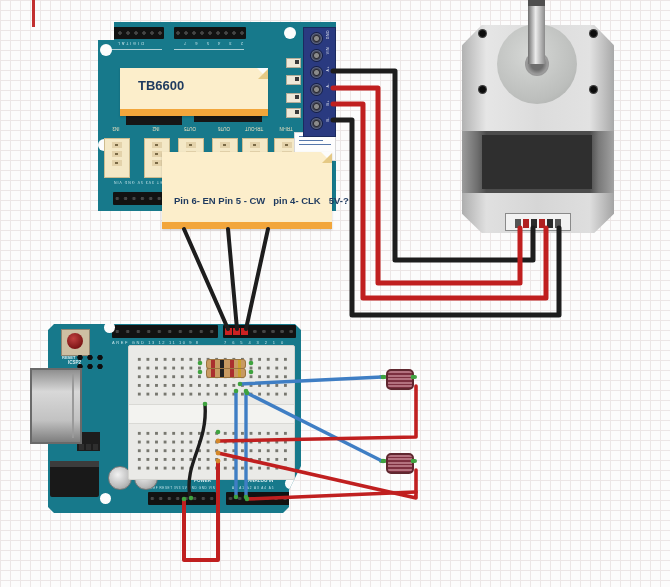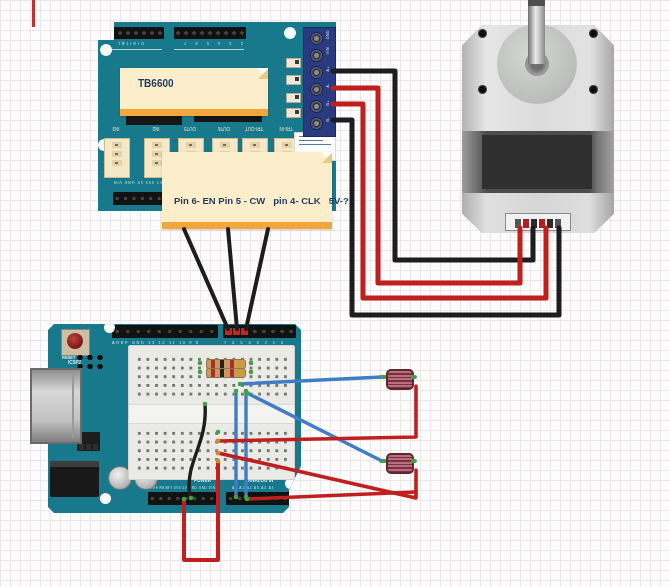--- a/index.html
+++ b/index.html
@@ -95,21 +95,21 @@
   <div class="abs mhole" style="left:0px;top:117px;"></div>
 
   <div class="abs hdr" style="left:10px;top:5px;width:56px;height:12px;background-size:8px 12px;"></div>
   <div class="abs hdr" style="left:76px;top:5px;width:72px;height:12px;background-size:8px 12px;"></div>
   <div class="abs silk flip" style="left:18px;top:19px;">DIGITAL</div>
   <div class="abs silk flip" style="left:82px;top:19px;letter-spacing:4px;">2 3 4 5 6 7</div>
   <div class="abs silkline" style="left:10px;top:27px;width:54px;"></div>
   <div class="abs silkline" style="left:76px;top:27px;width:70px;"></div>
 
   <div class="abs note" style="left:22px;top:46px;width:148px;height:48px;z-index:3;">
-    <div class="notetext abs" style="left:18px;top:10px;font-size:10px;">TB6600</div>
+    <div class="notetext abs" style="left:18px;top:10px;font-size:13px;">TB6600</div>
     <div class="noteband"></div>
     <div class="notecut"></div>
     <div class="notefold"></div>
   </div>
 
   <div class="abs chip" style="left:28px;top:92px;width:56px;height:11px;"></div>
   <div class="abs chip" style="left:96px;top:90px;width:68px;height:10px;"></div>
 
   <div class="abs connlab flip" style="left:3px;top:104px;">IN3</div>
   <div class="abs connlab flip" style="left:43px;top:104px;">IN2</div>

